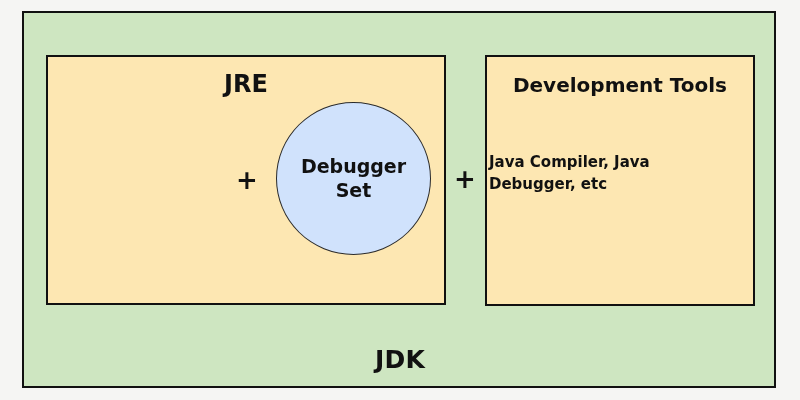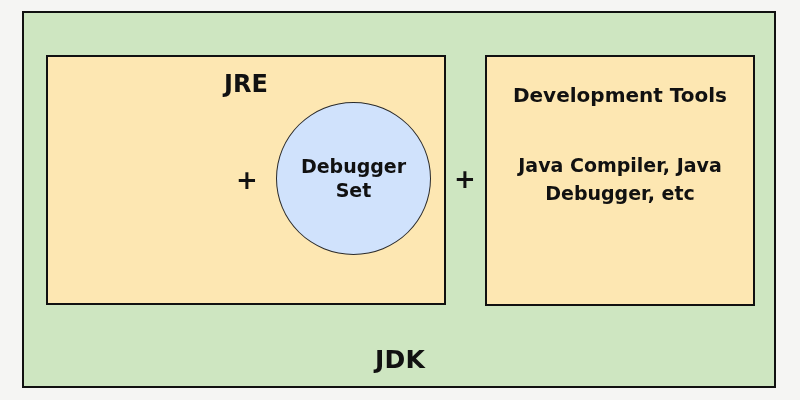--- a/index.html
+++ b/index.html
@@ -132,35 +132,34 @@
     width: 270px;
     height: 251px;
     background: #fde7b2;
     border: 2px solid #111111;
     box-sizing: border-box;
   }
 
   .devtools-title {
     position: absolute;
     left: 485px;
-    top: 83px;
+    top: 73px;
     width: 270px;
     text-align: center;
     font-size: 20px;
     font-weight: bold;
     color: #111111;
   }
 
   .devtools-body {
     position: absolute;
     left: 489px;
     top: 152px;
     width: 262px;
-    text-align: center;
-    font-size: 19px;
+    font-size: 15px;
     font-weight: bold;
     color: #111111;
     line-height: 1.45;
     white-space: pre-line;
   }
 </style>
 </head>
 <body>
 
 <div id="canvas">

